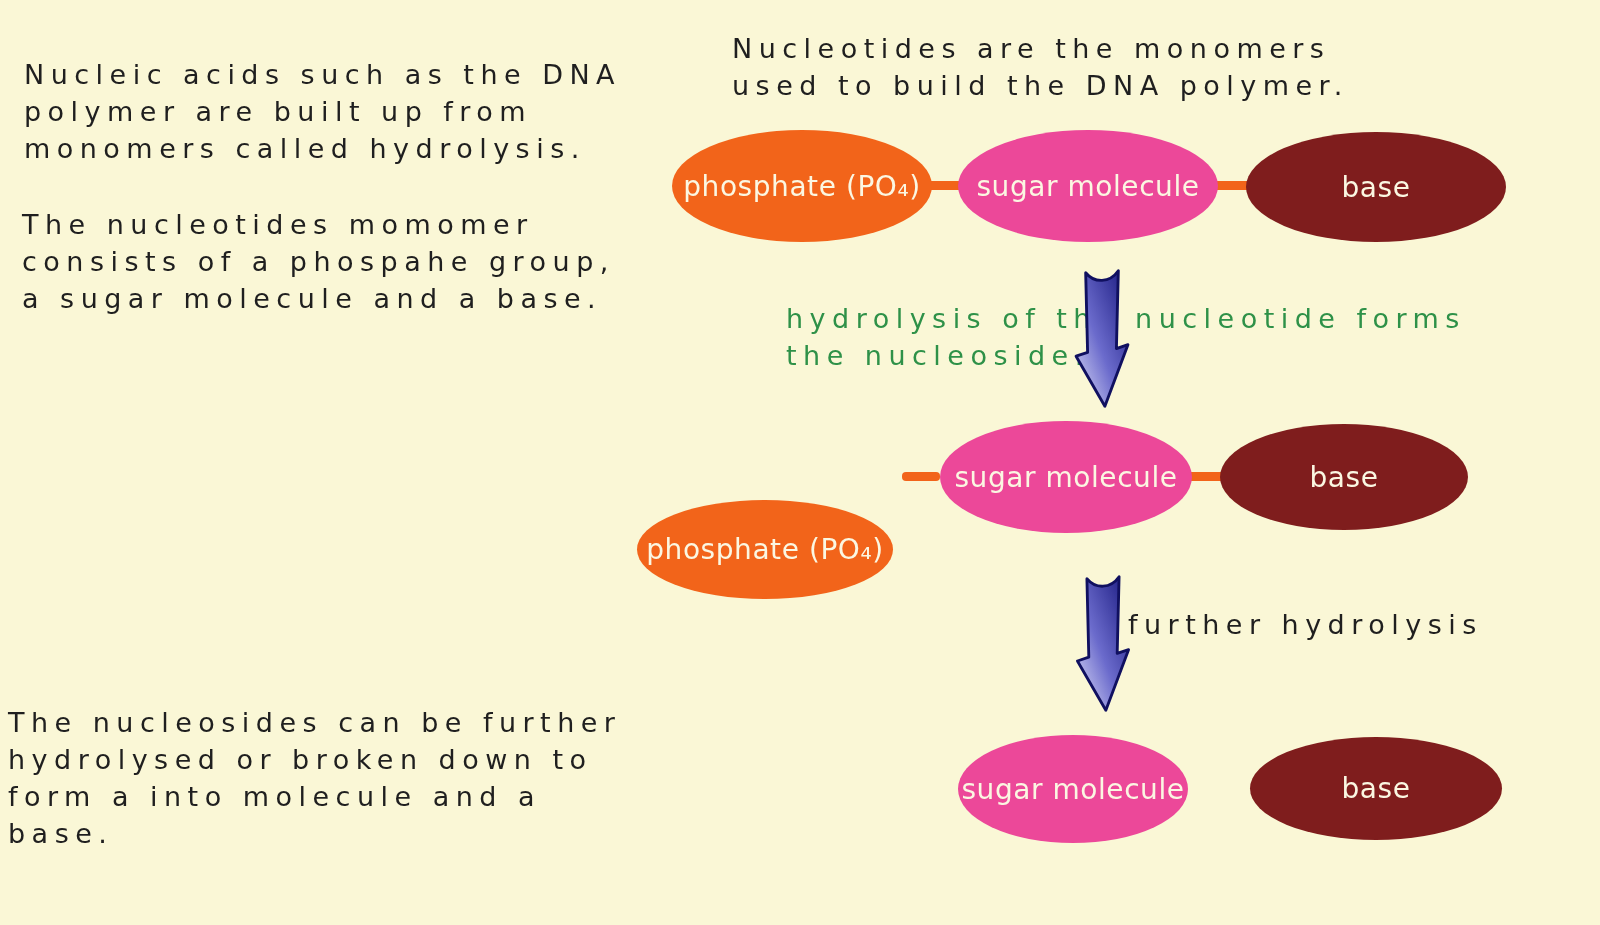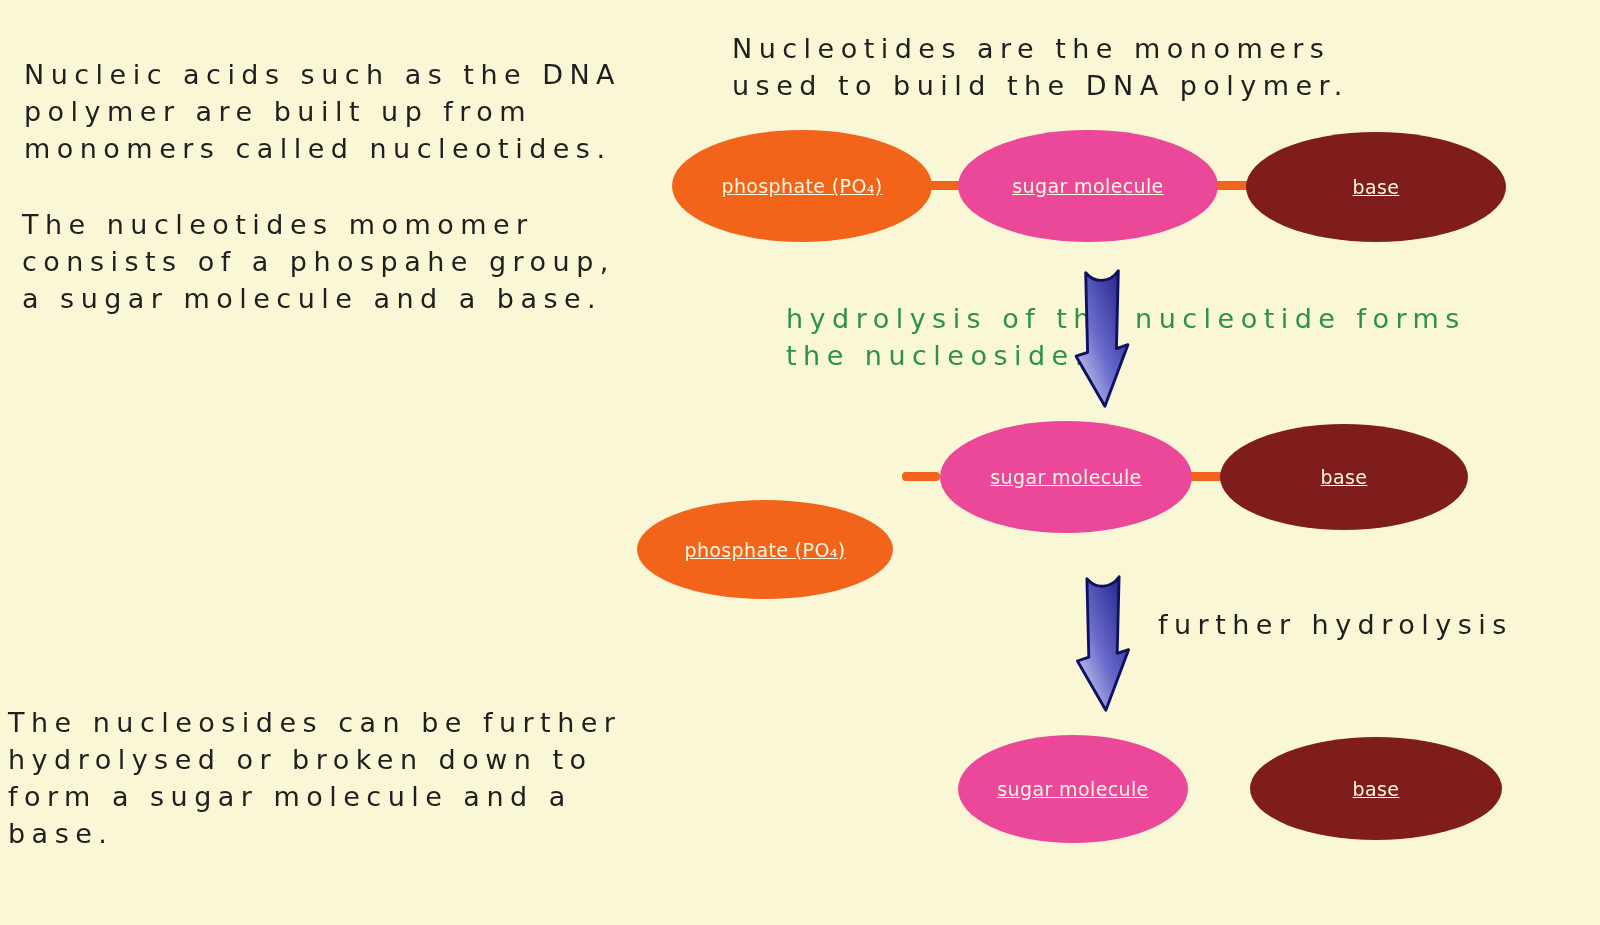--- a/index.html
+++ b/index.html
@@ -26,24 +26,23 @@
   .para.greentxt { color: #2E9148; }
 
   .ellipse {
     position: absolute;
     border-radius: 50%;
     display: flex;
     align-items: center;
     justify-content: center;
     text-align: left;
     color: #FBF7E2;
-    font-size: 19px;
+    font-size: 28px;
     letter-spacing: 0.02em;
     z-index: 2;
-    text-decoration: underline;
   }
   .ellipse.orange { background: #F2641A; }
   .ellipse.green  { background: #ec4899; }
   .ellipse.blue   { background: #7f1d1d; }
 
   .connector {
     position: absolute;
     background: #F2641A;
     height: 9px;
     z-index: 1;
@@ -57,21 +56,21 @@
 
   
   #p1 { left: 24px;  top: 56px;  }
   #p2 { left: 22px;  top: 206px; }
   #p3 { left: 18px;  top: 384px; }
   #p4 { left: 8px;   top: 704px; }
 
   
   #heading     { left: 732px;  top: 30px;  }
   #cap-hydro   { left: 786px;  top: 300px; }
-  #cap-further { left: 1158px; top: 606px; }
+  #cap-further { left: 1128px; top: 606px; }
 
   
   #bond-phos-sugar { left: 800px;  top: 181px; width: 290px; }
   #bond-sugar-base { left: 1090px; top: 181px; width: 290px; }
   #e-phos1  { left: 672px;  top: 130px; width: 260px; height: 112px; }
   #e-sugar1 { left: 958px;  top: 130px; width: 260px; height: 112px; }
   #e-base1  { left: 1246px; top: 132px; width: 260px; height: 110px; }
 
   
   #bond-stub       { left: 902px;  top: 472px; width: 38px;  }
@@ -88,27 +87,27 @@
   #arrow1 { left: 1070px; top: 266px; width: 64px; height: 144px; }
   #arrow2 { left: 1072px; top: 572px; width: 62px; height: 142px; }
 </style>
 </head>
 <body>
 
 <div id="canvas">
 
   <div class="para" id="p1">Nucleic acids such as the DNA
 polymer are built up from
-monomers called nucleotides.</div>
+monomers called hydrolysis.</div>
   <div class="para" id="p2">The nucleotides momomer
 consists of a phospahe group,
 a sugar molecule and a base.</div>
   <div class="para" id="p4">The nucleosides can be further
 hydrolysed or broken down to
-form a sugar molecule and a
+form a into molecule and a
 base.</div>
 
   <div class="para" id="heading">Nucleotides are the monomers
 used to build the DNA polymer.</div>
 
   <div class="connector" id="bond-phos-sugar"></div>
   <div class="connector" id="bond-sugar-base"></div>
 
   <div class="ellipse orange" id="e-phos1">
     <span>phosphate (PO₄)</span>

